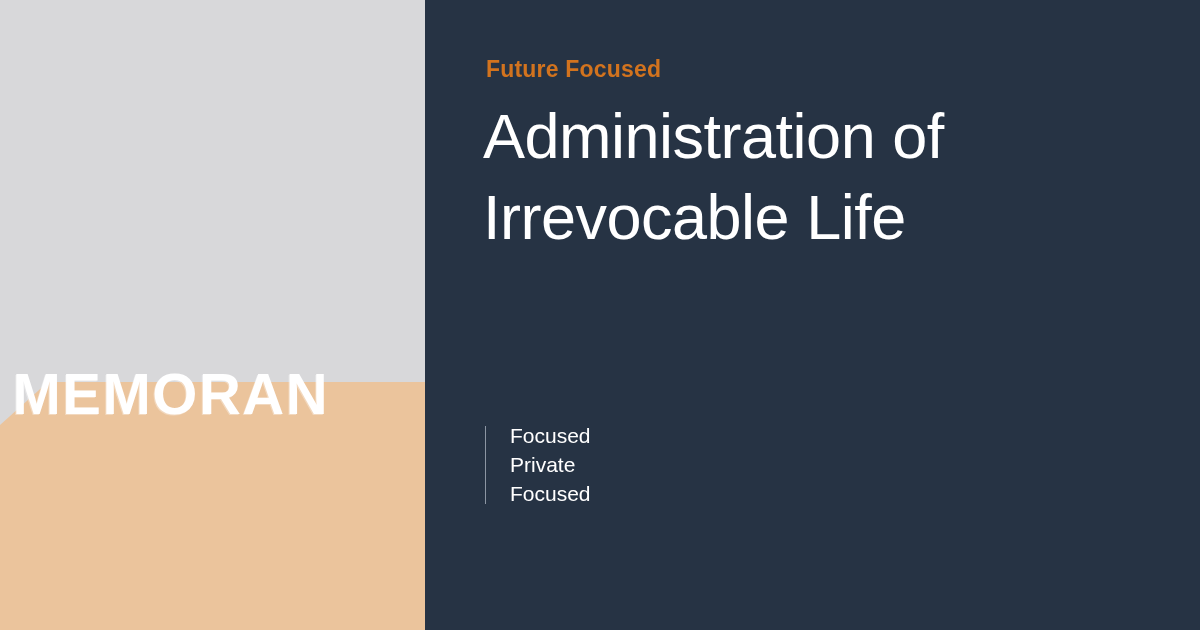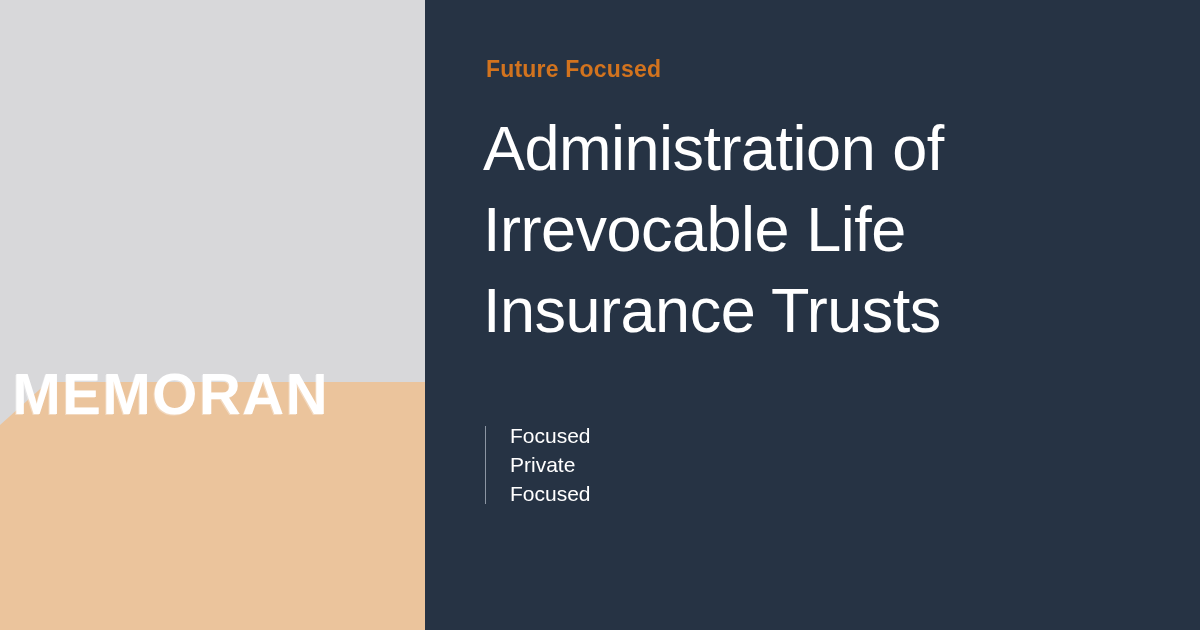--- a/index.html
+++ b/index.html
@@ -92,21 +92,21 @@
     font-size: 23px;
     font-weight: 700;
     letter-spacing: 0.2px;
     color: #d2731e;
     white-space: nowrap;
   }
 
   .headline {
     position: absolute;
     left: 58px;
-    top: 108px;
+    top: 96px;
     width: 690px;
     font-size: 63px;
     font-weight: 400;
     line-height: 81px;
     letter-spacing: -0.5px;
     color: #ffffff;
   }
   .headline-line { display: block; white-space: nowrap; }
 
   
@@ -207,21 +207,20 @@
     <div class="doc-title-text">T MEMORAN</div>
   </div>
 
   <div class="content-panel">
 
     <div class="eyebrow">Future Focused</div>
 
     <h1 class="headline">
       <span class="headline-line">Administration of</span>
       <span class="headline-line">Irrevocable Life</span>
-      <span class="headline-line">Insurance Trusts</span>
     </h1>
 
     <div class="brand-lockup">
 
 
       <div class="brand-divider"></div>
 
       <div class="brand-practice">
         <span>Focused</span>
         <span>Private</span>

